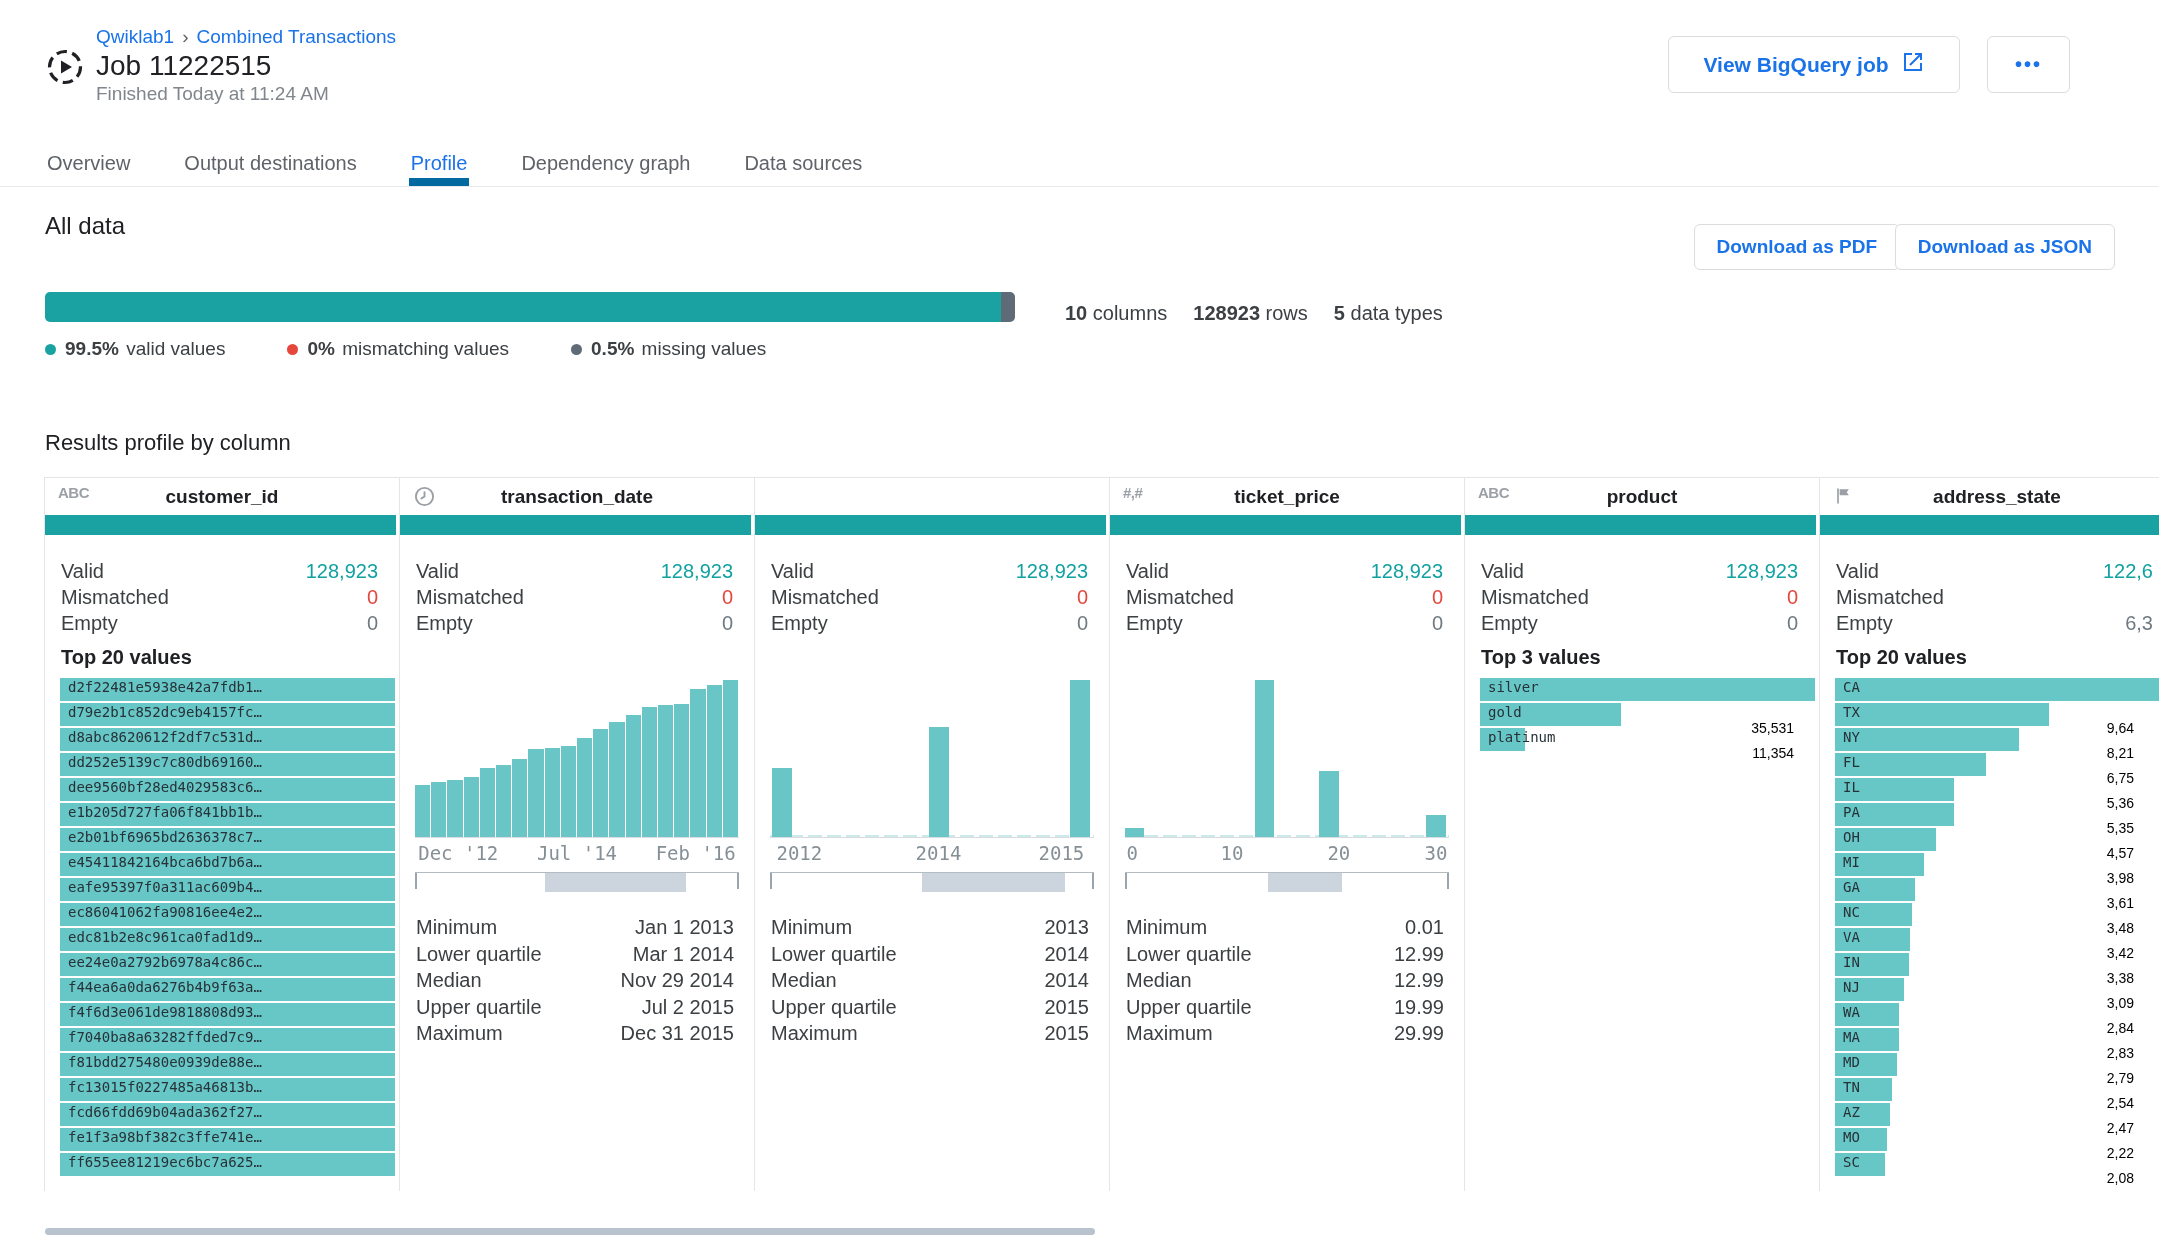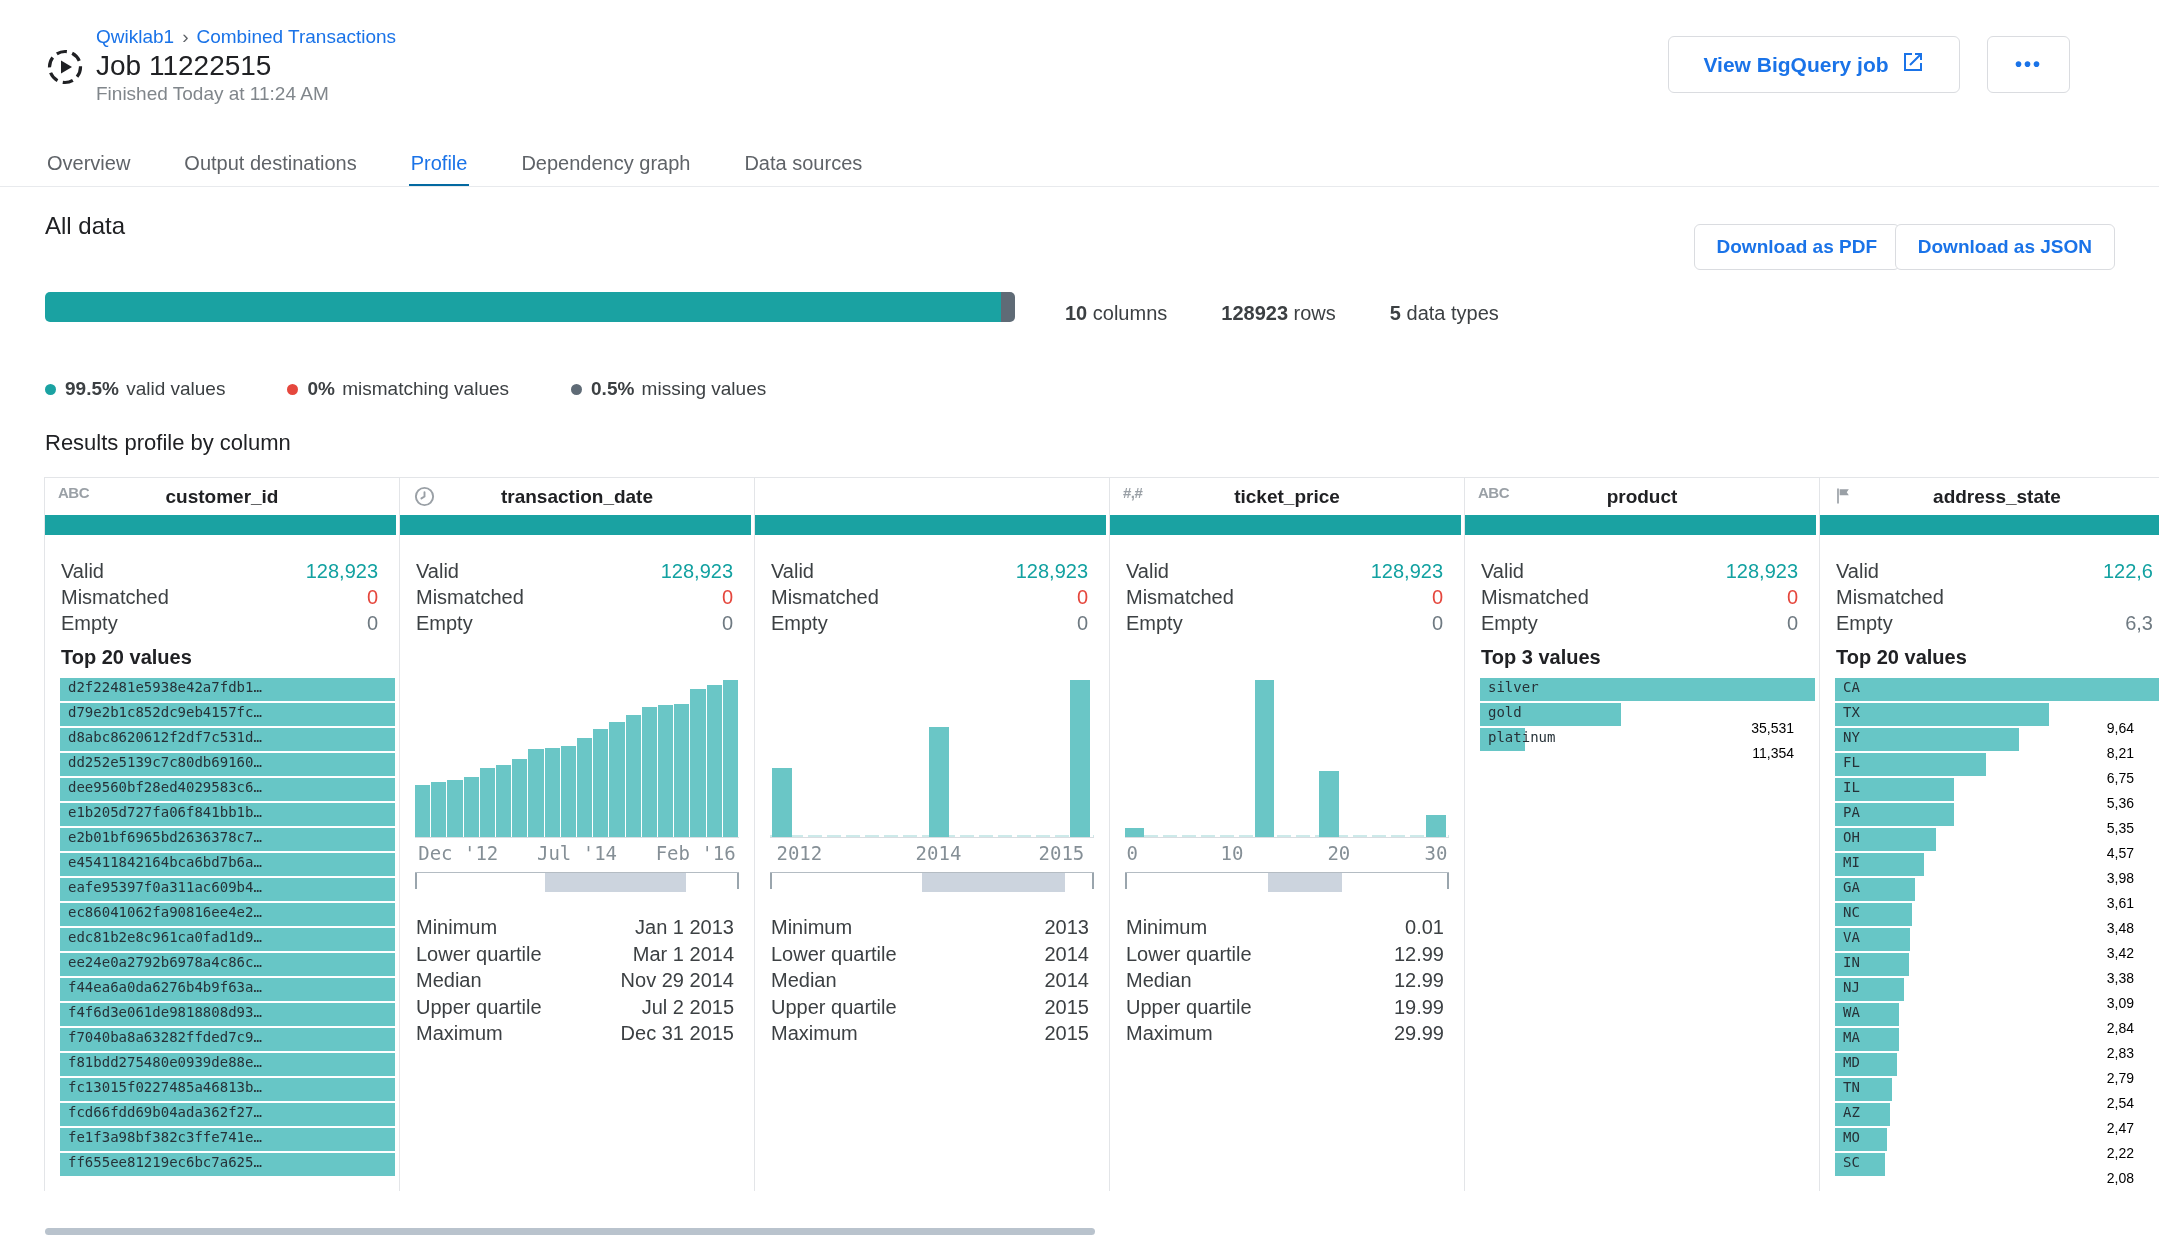--- a/index.html
+++ b/index.html
@@ -18,35 +18,35 @@
   .btn { display:flex; align-items:center; justify-content:center; gap:12px;
          border:1px solid #dadce0; border-radius:6px; background:#fff; color:#1a73e8;
          font-family:"Liberation Sans",sans-serif; font-weight:700; cursor:pointer; }
   .view-bq { position:absolute; top:36px; right:199px; width:292px; height:57px; font-size:21px; }
   .more-btn { position:absolute; top:36px; right:89px; width:83px; height:57px; font-size:20px; letter-spacing:2px; }
 
   
   .tabs { position:absolute; left:0; top:140px; width:2159px; height:47px;
           border-bottom:1px solid #e8eaed; padding-left:45px; display:flex; gap:50px; }
   .tab { font-size:20px; color:#5f6368; padding:12px 2px 12px 2px; cursor:pointer; }
-  .tab.active { color:#1a73e8; border-bottom:2px solid #0369a1; }
+  .tab.active { color:#1a73e8; border-bottom:8px solid #0369a1; }
 
   
   .alldata-h { position:absolute; left:45px; top:212px; font-size:24px; color:#202124; }
   .dl-btn { position:absolute; top:224px; height:46px; font-size:19px; font-weight:700; padding:0 22px; }
   .dl-pdf { right:259px; } .dl-json { right:44px; }
   .qualitybar { position:absolute; left:45px; top:292px; width:970px; height:30px; border-radius:5px;
                 overflow:hidden; display:flex; }
   .qualitybar .seg-valid { height:100%; }
   .qualitybar .seg-missing { height:100%; }
   .legend { position:absolute; left:45px; top:338px; display:flex; gap:62px; font-size:19px; color:#3c4043; }
-  .legend-item { display:flex; align-items:center; gap:9px;margin-top:40px; }
+  .legend-item { display:flex; align-items:center; gap:9px; }
   .dot { width:11px; height:11px; border-radius:50%; }
   .legend b { margin-right:2px; }
-  .ds-stats { position:absolute; left:1065px; top:302px; display:flex; gap:54px; font-size:20px; color:#3c4043; }
+  .ds-stats { position:absolute; left:1065px; top:302px; display:flex; gap:26px; font-size:20px; color:#3c4043; }
 
   
   .results-h { position:absolute; left:45px; top:430px; font-size:22px; color:#202124; }
   .ptable { position:absolute; left:44px; top:477px; display:flex; border-top:1px solid #e3e5e8;
             border-left:1px solid #e3e5e8; }
   .col { position:relative; width:355px; height:713px; border-right:1px solid #e3e5e8; background:#fff; }
   .col-head { position:absolute; top:0; left:0; right:0; height:36px; }
   .col-name { position:absolute; left:0; right:0; top:8px; text-align:center; font-size:19px; font-weight:700; color:#202124; }
   .type-ic { position:absolute; left:13px; top:6px; color:#9aa0a6; font-weight:700; font-size:15px; letter-spacing:-0.5px; }
   .qbar { position:absolute; top:37px; left:0; right:3px; height:20px; }

